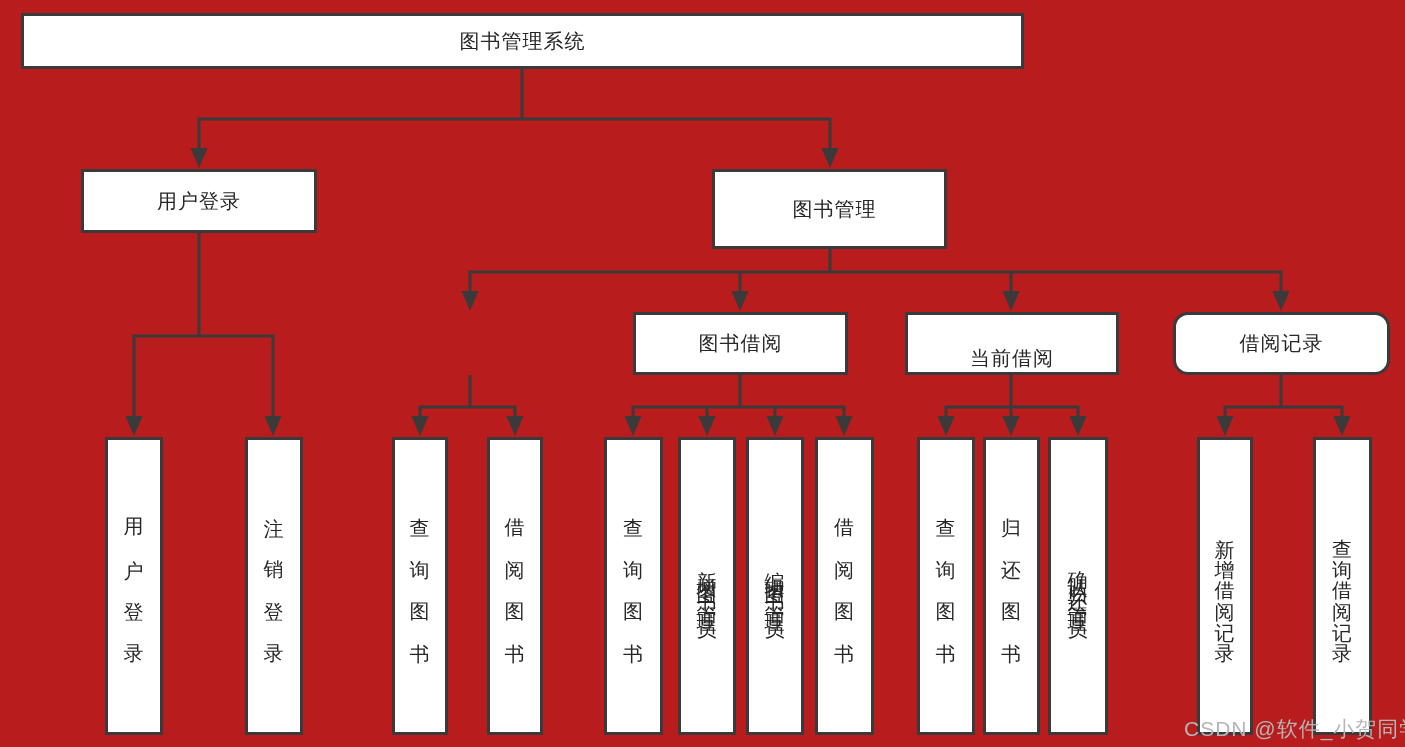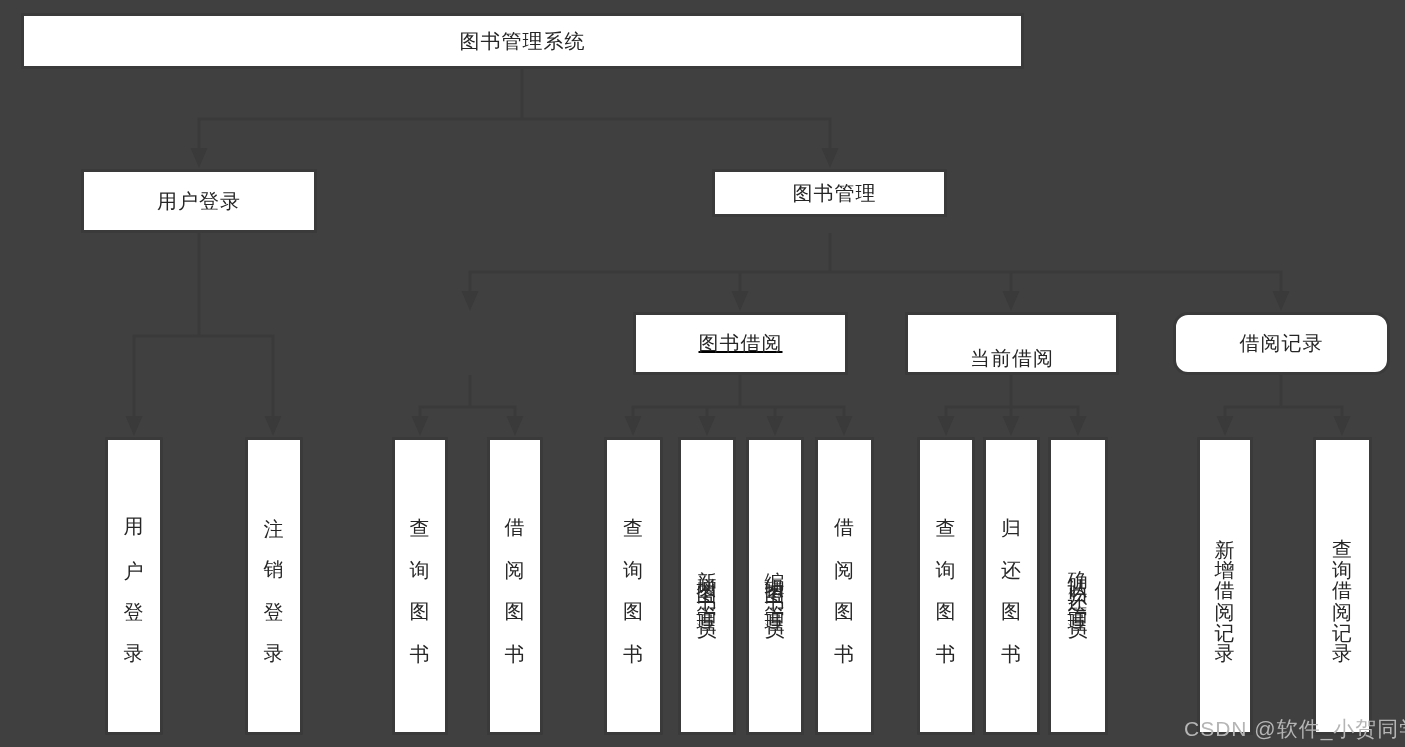--- a/index.html
+++ b/index.html
@@ -4,21 +4,21 @@
 <style>
   html, body {
     margin: 0;
     padding: 0;
     background: #ffffff;
   }
   #stage {
     position: relative;
     width: 1405px;
     height: 747px;
-    background: #404040;
+    background: #b91c1c;
     overflow: hidden;
     font-family: "Liberation Sans", "DejaVu Sans", sans-serif;
   }
   #connectors {
     position: absolute;
     left: 0;
     top: 0;
     z-index: 1;
   }
   .node {
@@ -119,25 +119,25 @@
     </g>
   </svg>
 
   <div class="node" style="left:21px; top:13px; width:1003px; height:56px;">
     <span class="hlabel">图书管理系统</span>
   </div>
 
   <div class="node" style="left:81px; top:169px; width:236px; height:64px;">
     <span class="hlabel">用户登录</span>
   </div>
-  <div class="node" style="left:712px; top:169px; width:235px; height:48px;padding-left:10px;">
+  <div class="node" style="left:712px; top:169px; width:235px; height:80px;padding-left:10px;">
     <span class="hlabel">图书管理</span>
   </div>
 
-  <div class="node" style="left:633px; top:312px; width:215px; height:63px;text-decoration:underline;">
+  <div class="node" style="left:633px; top:312px; width:215px; height:63px;">
     <span class="hlabel">图书借阅</span>
   </div>
   <div class="node" style="left:905px; top:312px; width:214px; height:63px;align-items:flex-end;">
     <span class="hlabel">当前借阅</span>
   </div>
   <div class="node" style="left:1173px; top:312px; width:217px; height:63px;border-radius:15px;">
     <span class="hlabel">借阅记录</span>
   </div>
 
   <div class="node leaf" style="left:105px; top:437px; width:58px; height:298px;">

